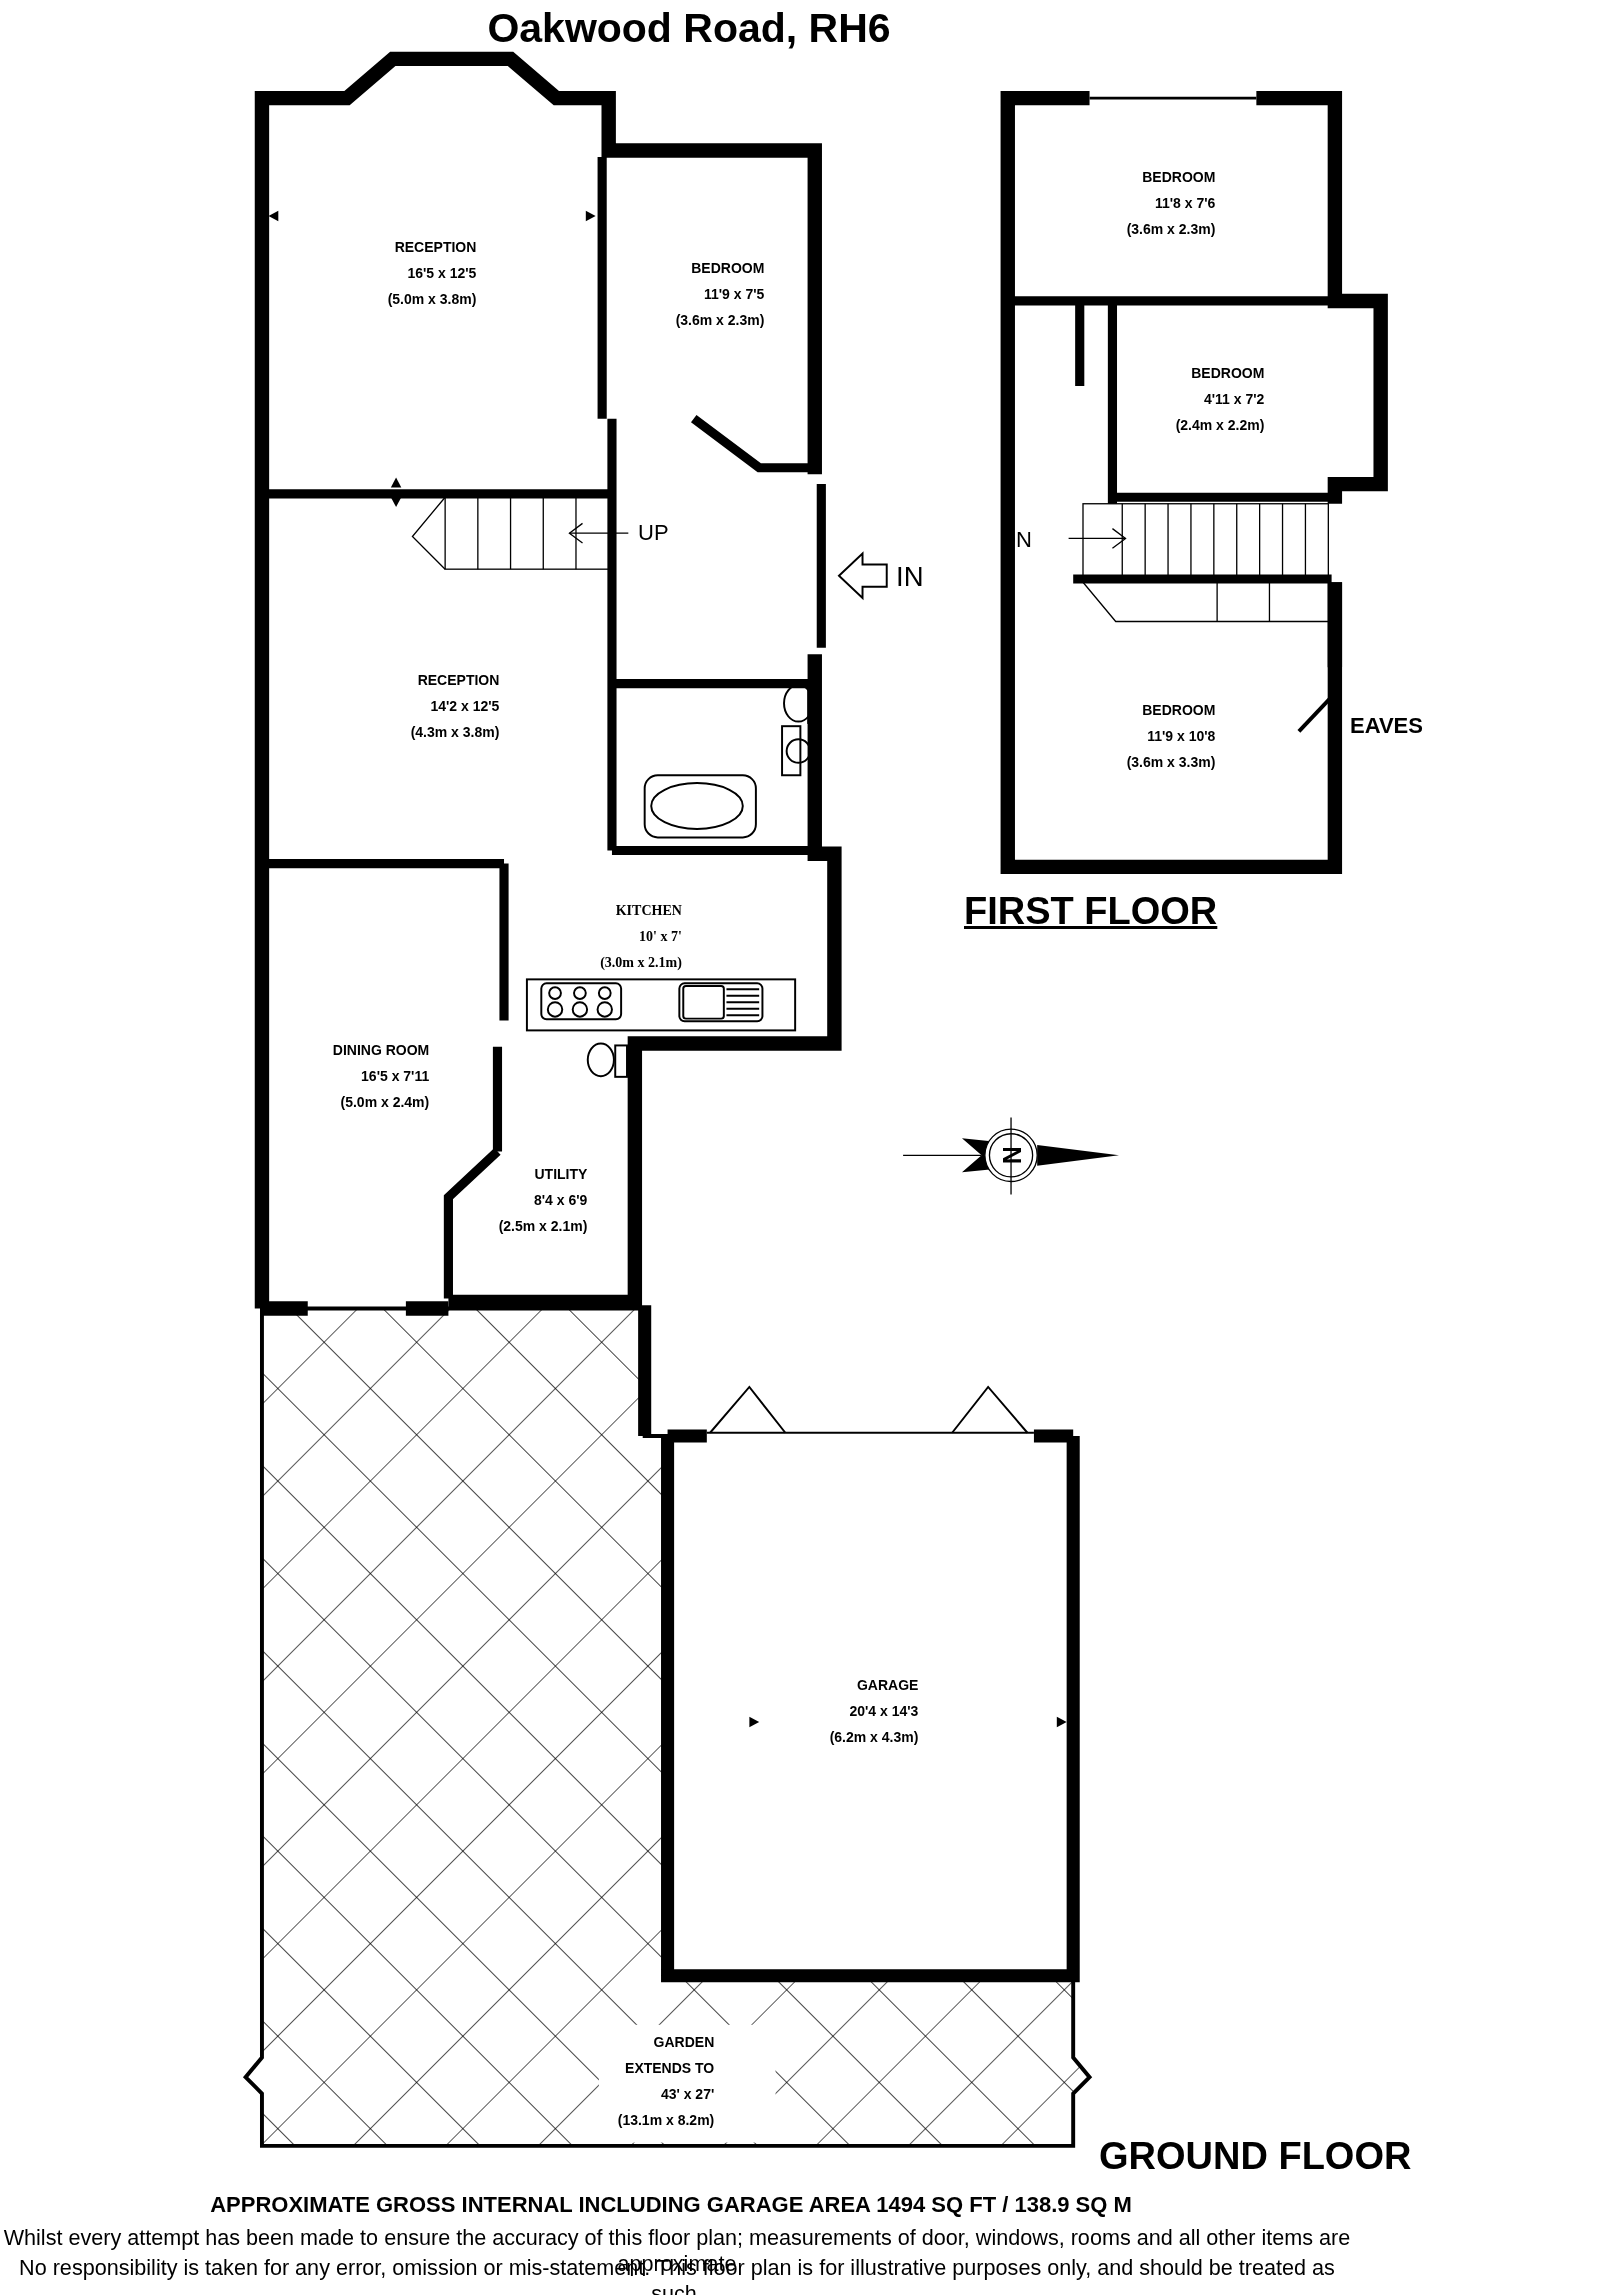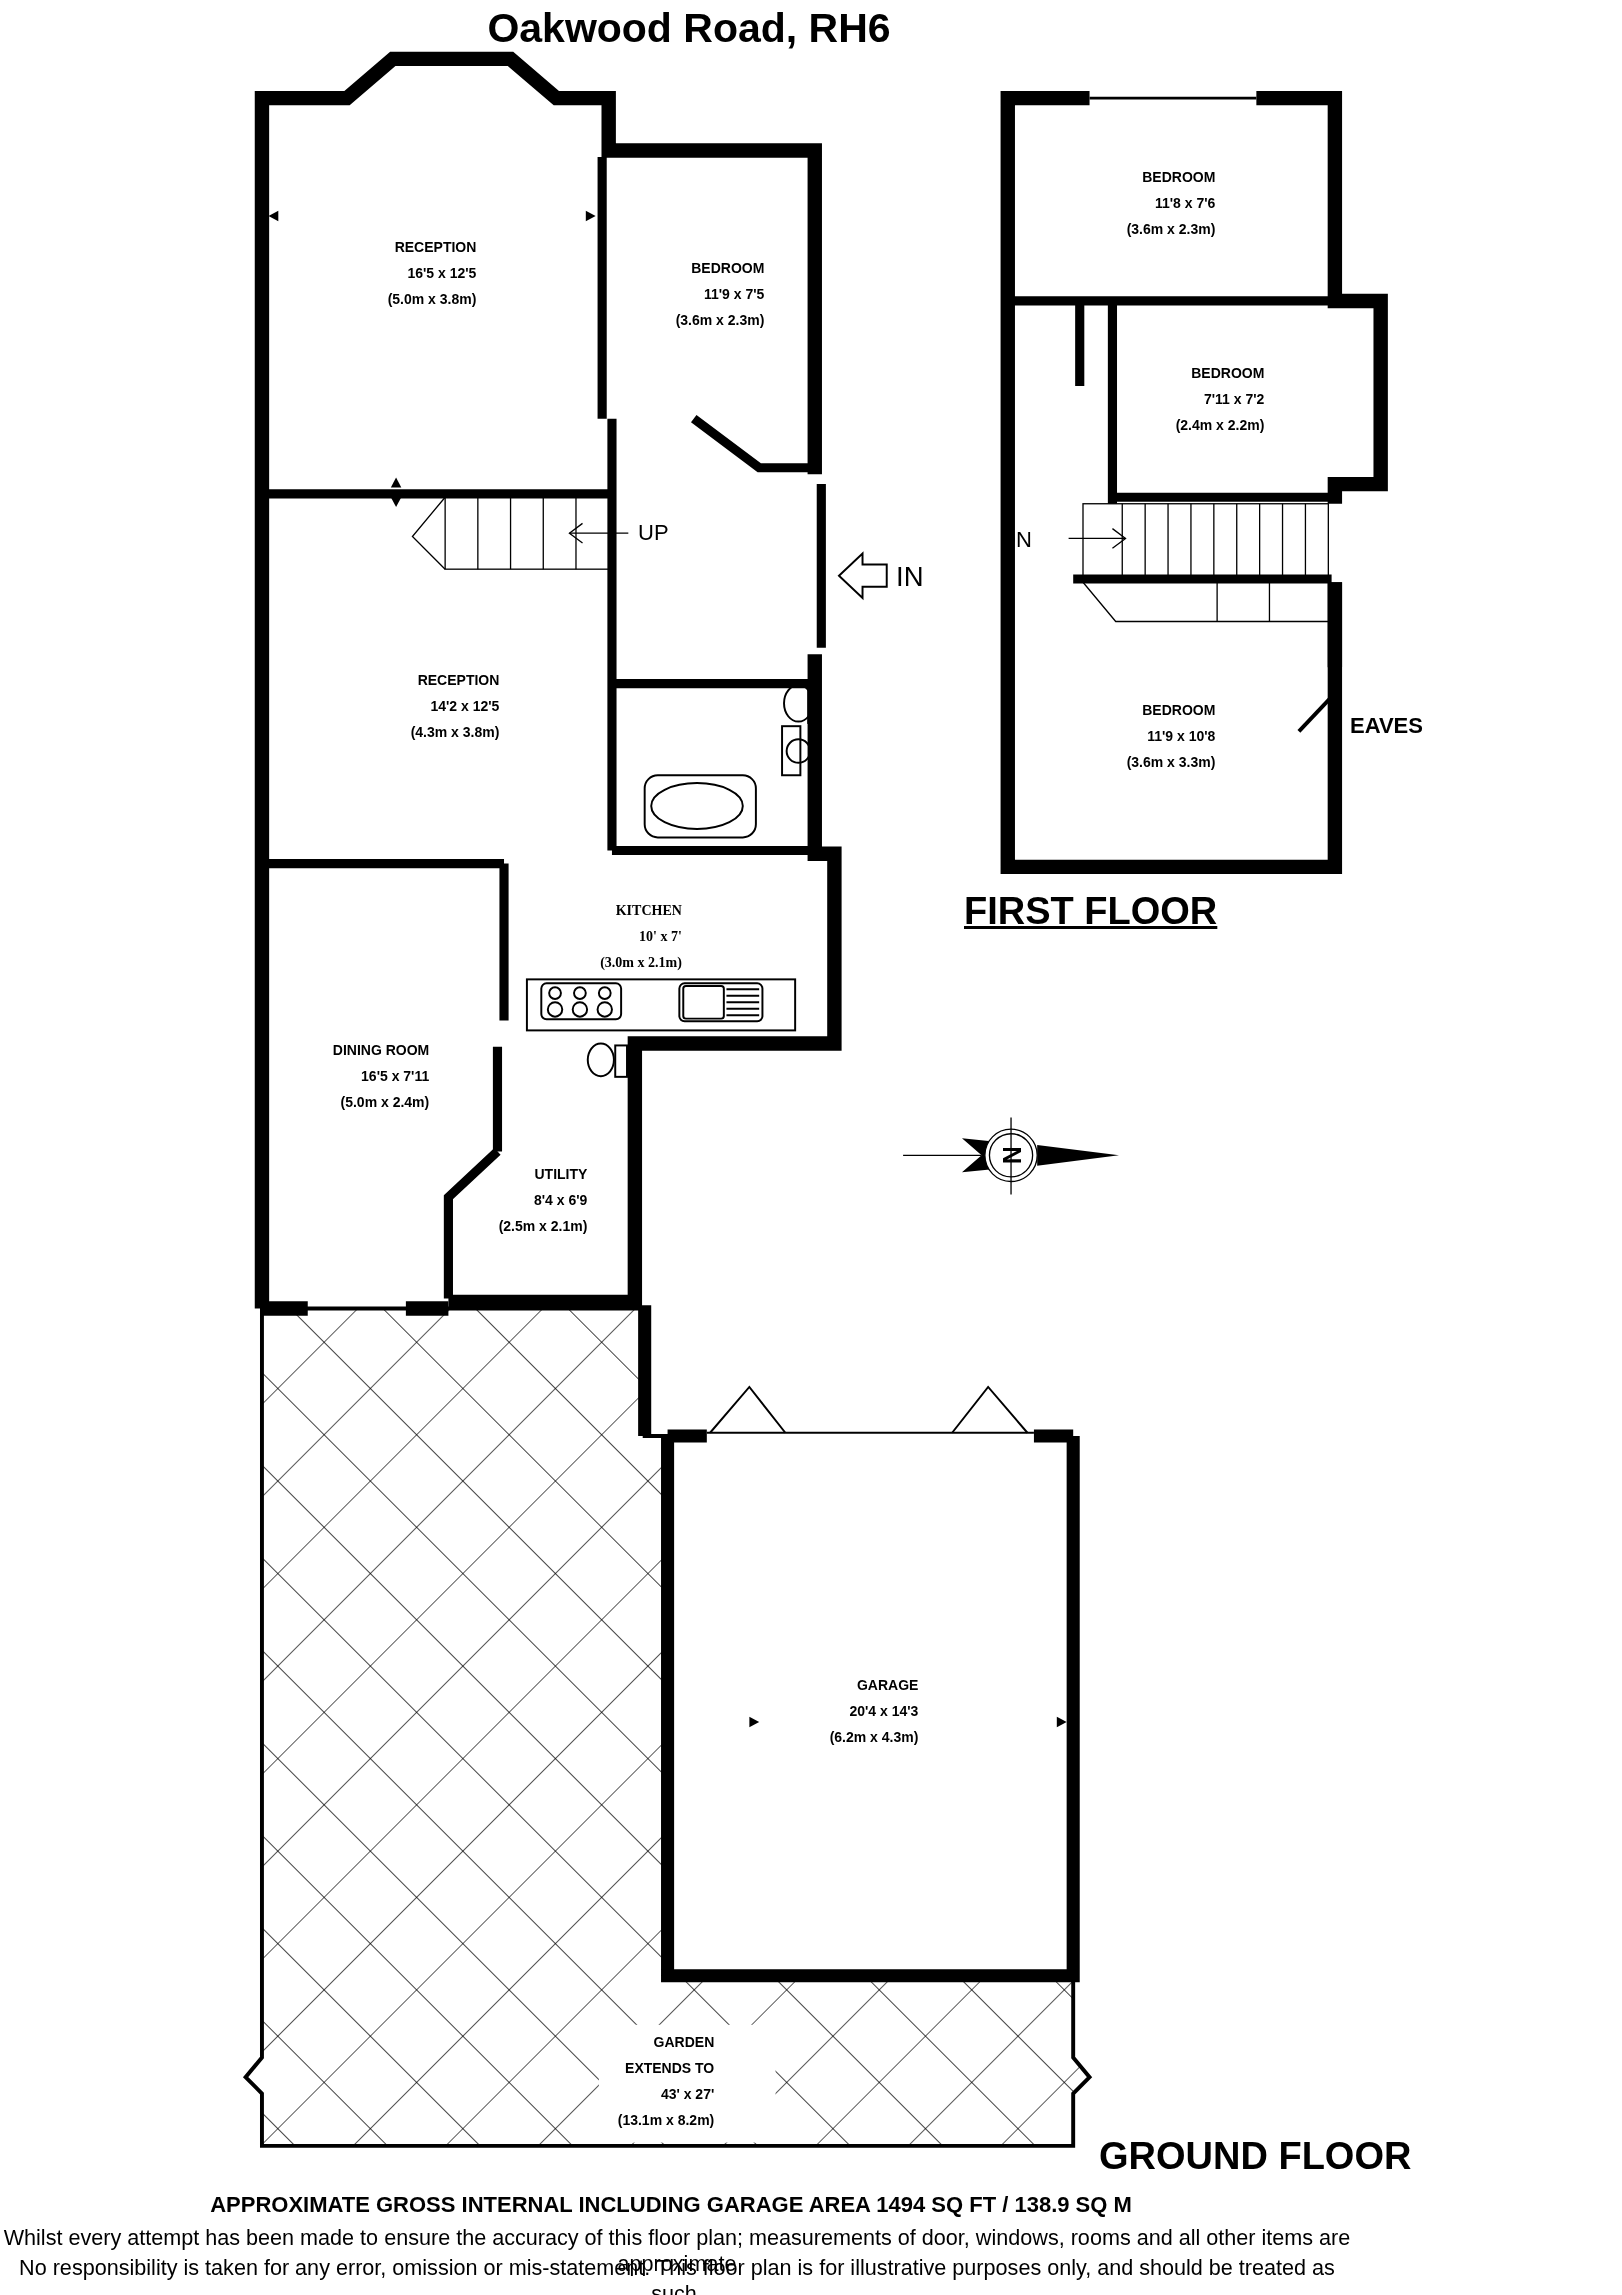--- a/index.html
+++ b/index.html
@@ -219,21 +219,21 @@
 <div class="small" style="left:638px;top:520px;">UP</div>
 <div class="small" style="left:896px;top:561px;font-size:27.5px;">IN</div>
 
 <div class="lbl" style="left:1171px;top:164px;">
   <span>BEDROOM</span>
   <span>11'8 x 7'6</span>
   <span>(3.6m x 2.3m)</span>
 </div>
 <div class="lbl" style="left:1220px;top:360px;">
   <span>BEDROOM</span>
-  <span>7'11 x 7'2</span>
+  <span>4'11 x 7'2</span>
   <span>(2.4m x 2.2m)</span>
 </div>
 <div class="lbl" style="left:1171px;top:697px;">
   <span>BEDROOM</span>
   <span>11'9 x 10'8</span>
   <span>(3.6m x 3.3m)</span>
 </div>
 <div class="small" style="left:1000px;top:527px;">DN</div>
 <div class="small" style="left:1350px;top:713px;font-weight:bold;">EAVES</div>
 

